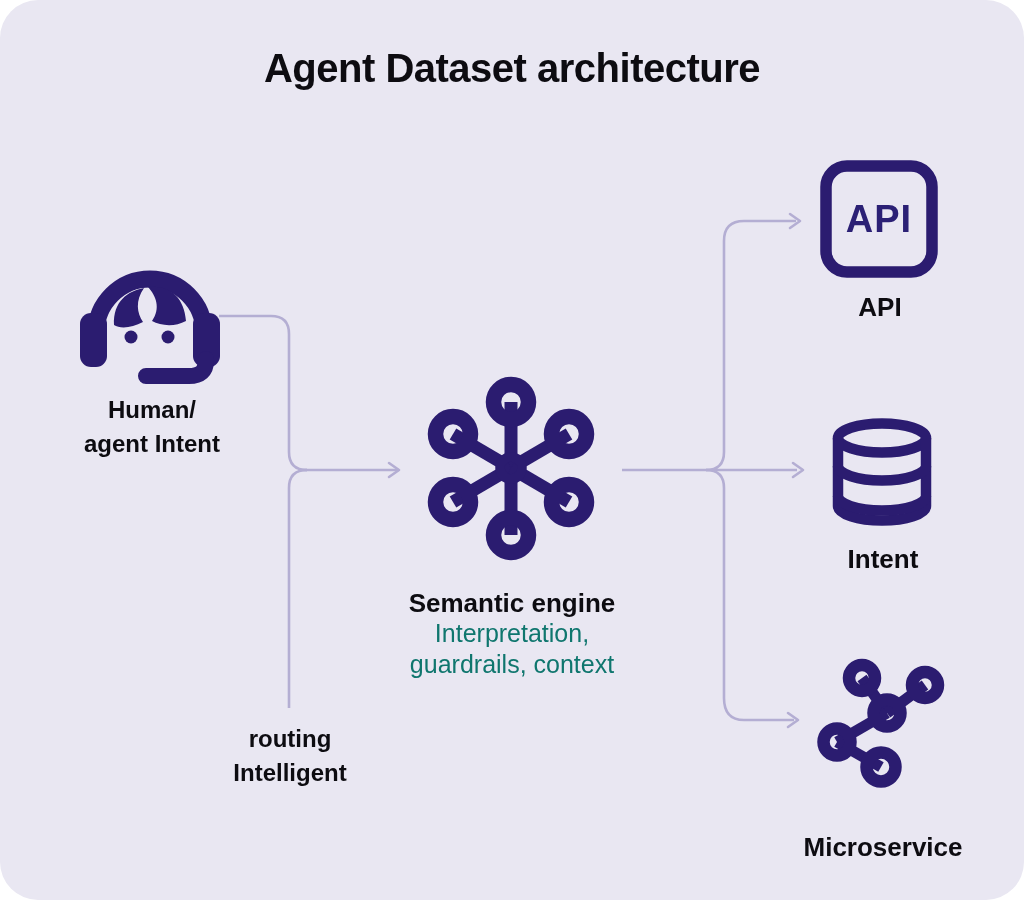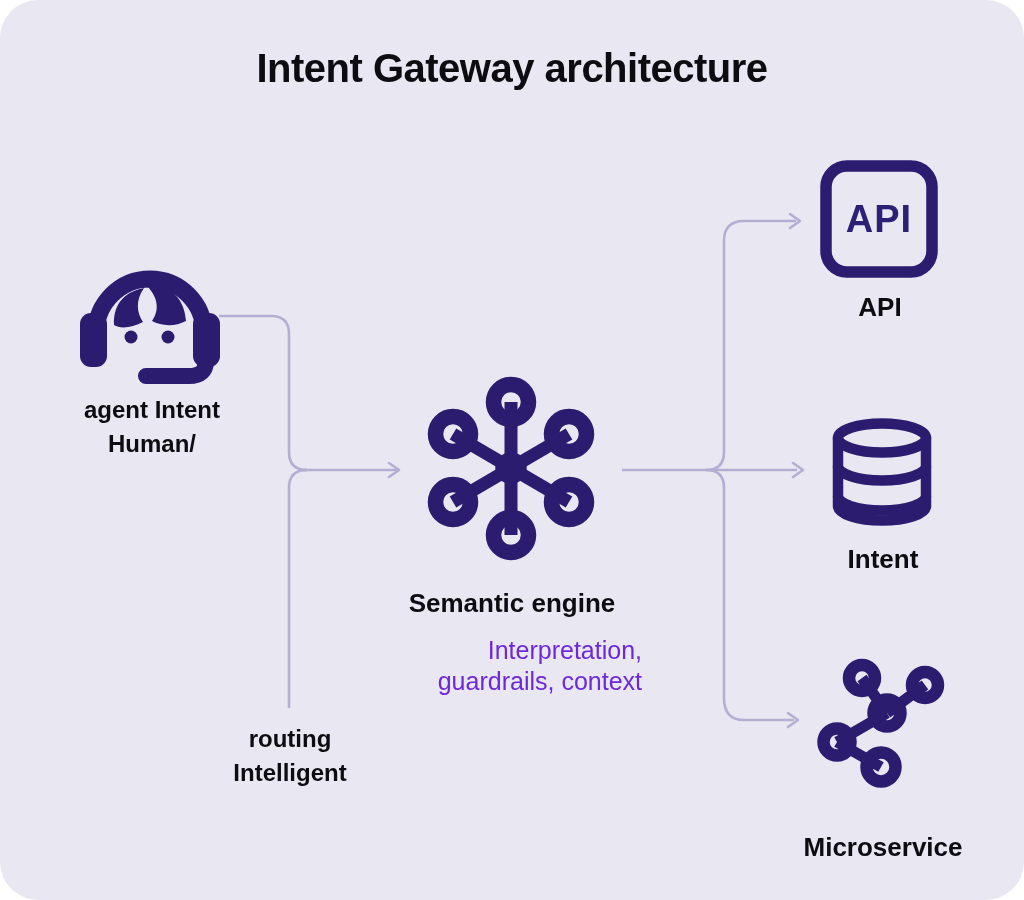--- a/index.html
+++ b/index.html
@@ -23,35 +23,34 @@
   }
   .lbl{
     position:absolute;
     text-align:center;
     color:#0d0c11;
     font-weight:700;
   }
   .lbl-24{font-size:24px;line-height:34px;}
   .lbl-26{font-size:26px;line-height:30px;}
   .sub{
-    font-weight:400;font-size:25px;line-height:31px;color:#6d28d9;
-    margin-top:17px;
-    text-align:right;
+    font-weight:400;font-size:25px;line-height:31px;color:#0f766e;
+    margin-top:0;
   }
   .icon-abs{position:absolute;}
   svg{display:block;overflow:visible;}
   .conn{stroke:#b4aed3;stroke-width:2.6;fill:none;}
   .conn-round{stroke-linecap:round;stroke-linejoin:round;}
 </style>
 </head>
 <body>
 
 <div class="card"></div>
 
-<div class="title">Intent Gateway architecture</div>
+<div class="title">Agent Dataset architecture</div>
 
 <svg class="icon-abs" style="left:0;top:0;" width="1024" height="900" viewBox="0 0 1024 900">
 
   <g>
     <path class="conn" d="M 219 316 H 271 Q 289 316 289 334 V 452 Q 289 470 307 470"></path>
     <path class="conn" d="M 289 708 V 488 Q 289 470 307 470"></path>
     <path class="conn" d="M 300 470 H 397"></path>
     <path class="conn conn-round" d="M 389 463 L 399 470 L 389 477"></path>
   </g>
 
@@ -77,22 +76,22 @@
     <rect x="115" y="66" width="27" height="54" rx="11"></rect>
 
     <circle cx="53" cy="90" r="6.5"></circle>
     <circle cx="90" cy="90" r="6.5"></circle>
 
     <path d="M 128 112 V 114 Q 128 129 111 129 H 68" fill="none" stroke="#2b1c70" stroke-width="16" stroke-linecap="round"></path>
   </g>
 </svg>
 
 <div class="lbl lbl-24" style="left:52px;top:393px;width:200px;">
+  <div>Human/</div>
   <div>agent Intent</div>
-  <div>Human/</div>
 </div>
 
 <div class="lbl lbl-24" style="left:190px;top:722px;width:200px;">
   <div>routing</div>
   <div>Intelligent</div>
 </div>
 
 <svg class="icon-abs" style="left:416px;top:372px;" width="190" height="196" viewBox="0 0 190 196">
   <g stroke="#2b1c70" fill="none">
 

